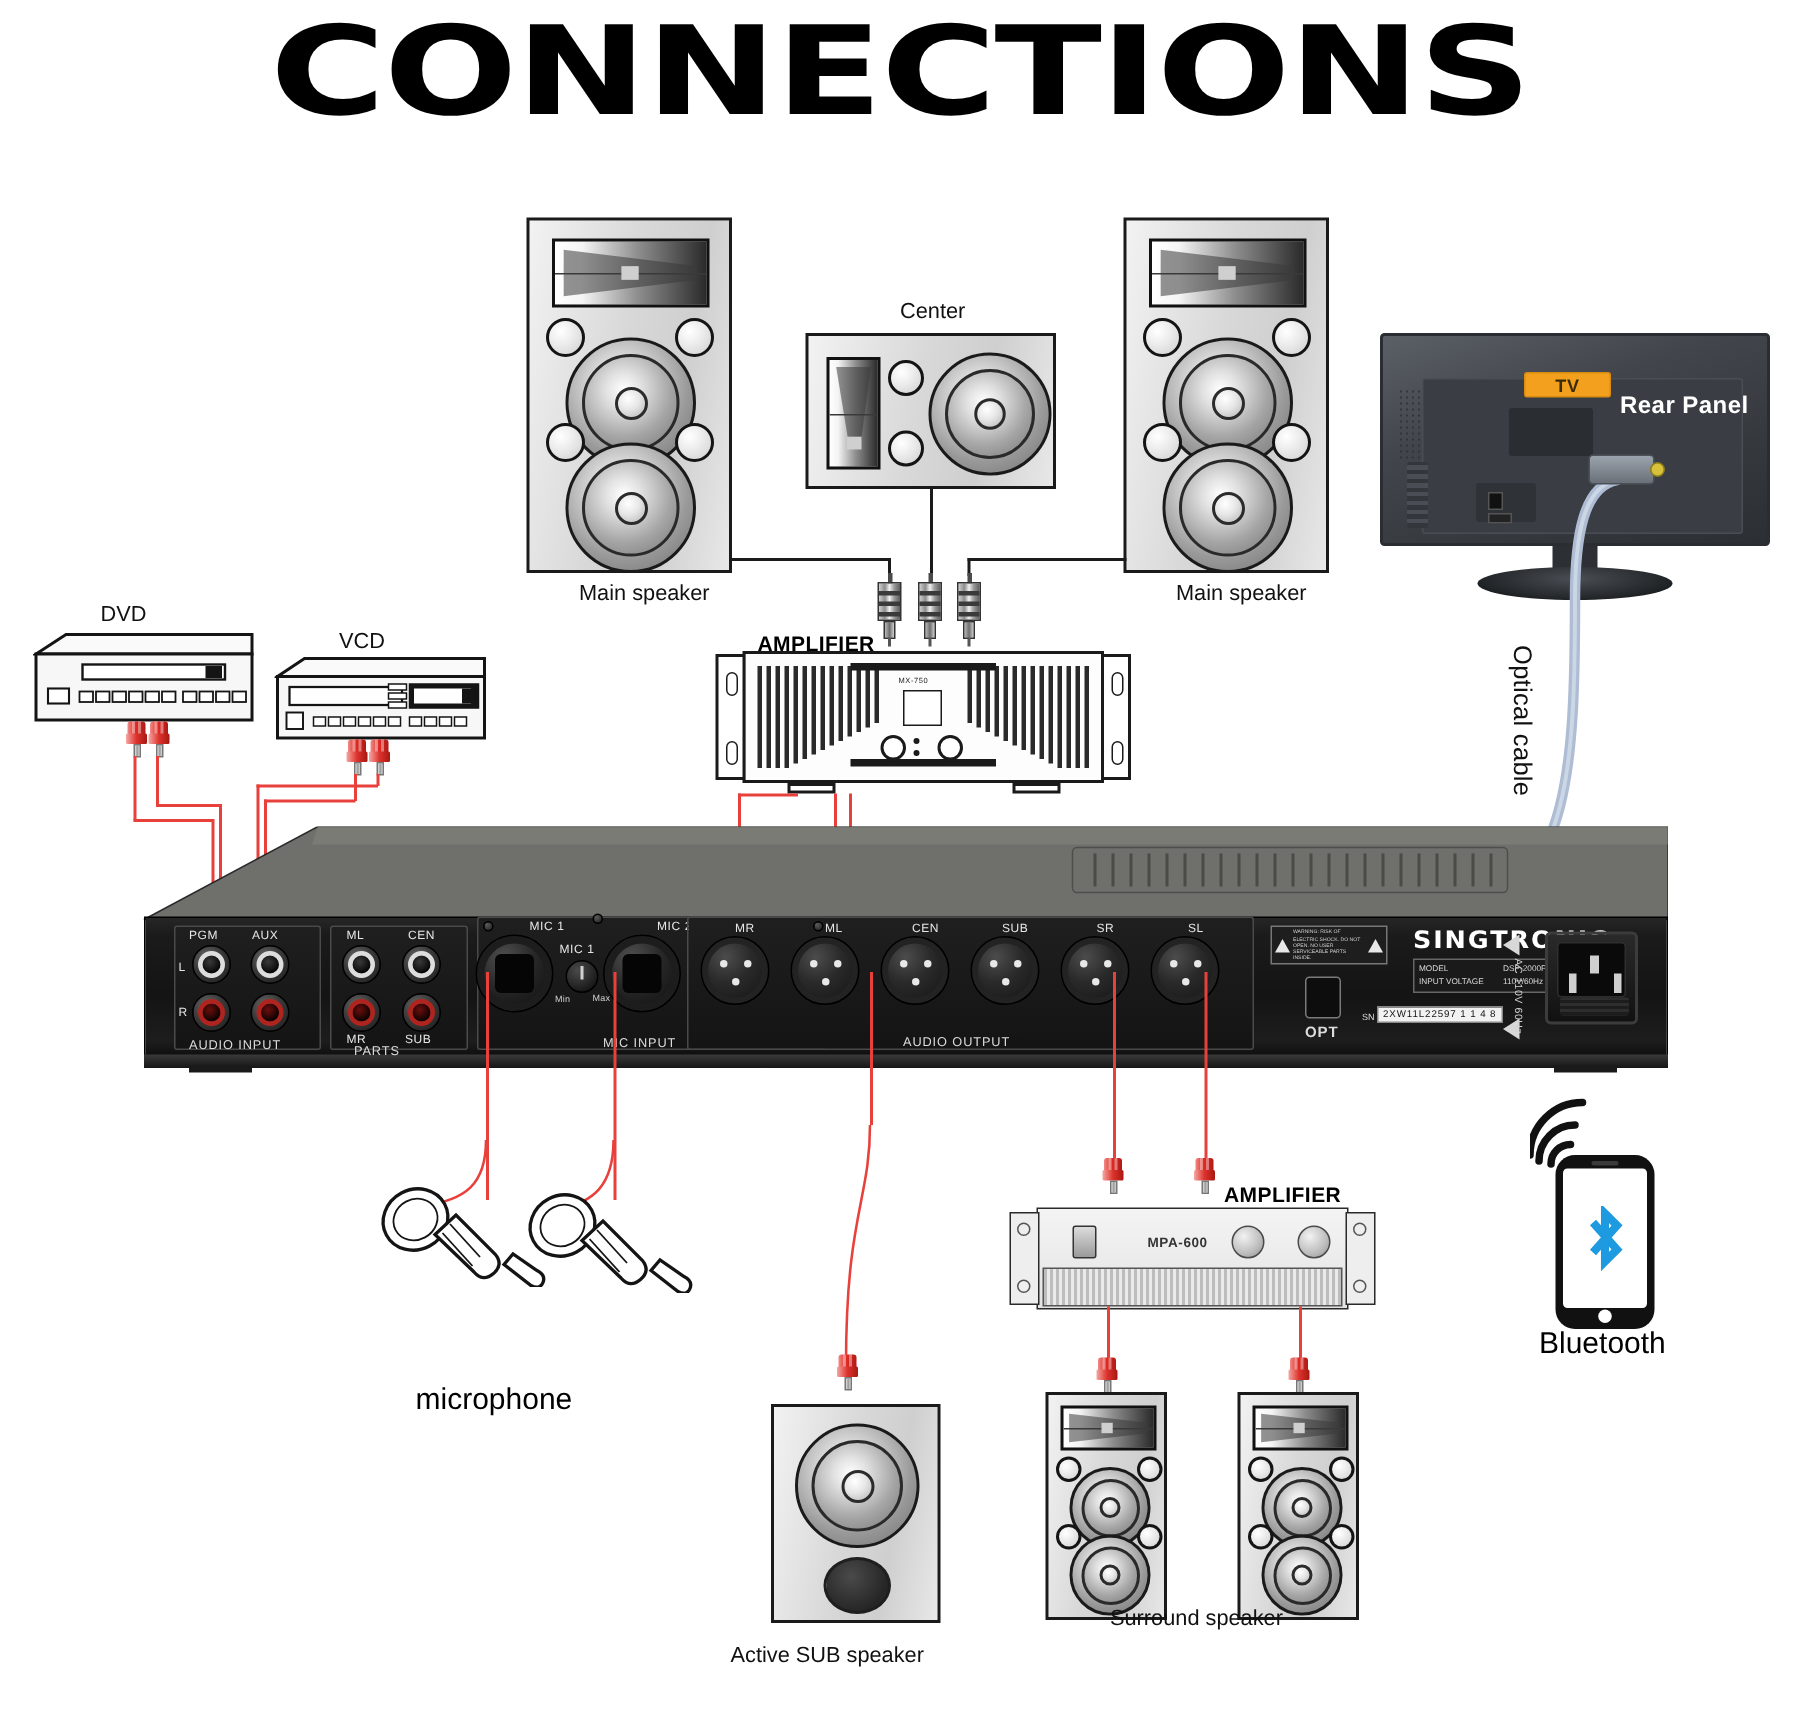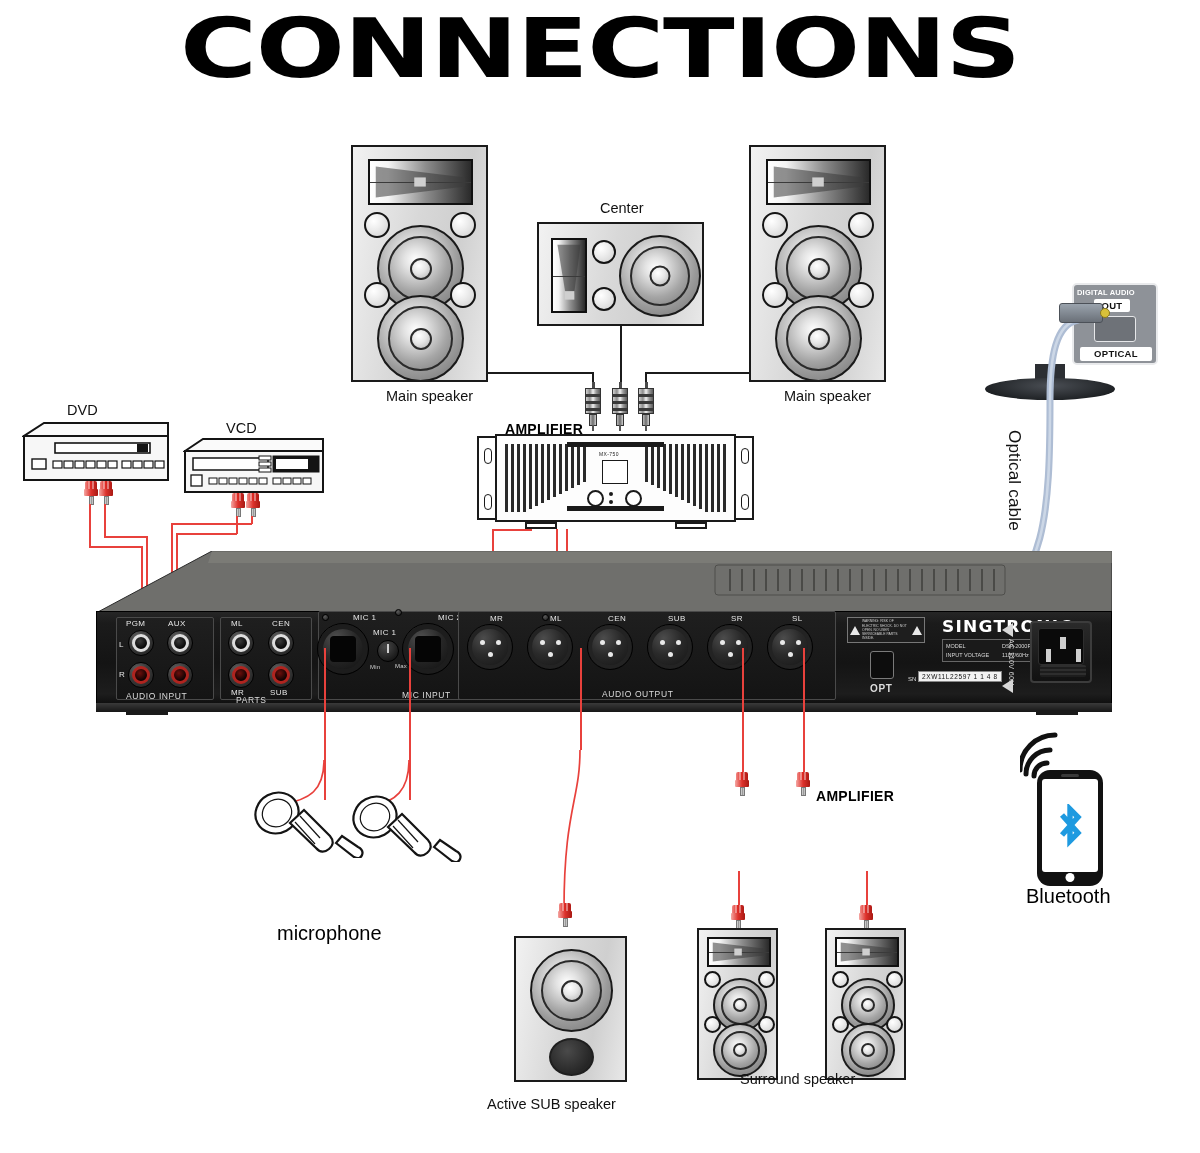--- a/index.html
+++ b/index.html
@@ -582,27 +582,32 @@
   <div class="abs rV" style="left:176px; top:533px; height:85px;"></div>
   <div class="abs rV" style="left:171px; top:523px; height:95px;"></div>
 
   <div class="abs rV" style="left:492px; top:529px; height:90px;"></div>
   <div class="abs rH" style="left:492px; top:529px; width:40px;"></div>
   <div class="abs rV" style="left:556px; top:529px; height:90px;"></div>
   <div class="abs rV" style="left:566px; top:529px; height:60px;"></div>
   <div class="abs rH" style="left:566px; top:589px; width:52px;"></div>
   <div class="abs rV" style="left:618px; top:589px; height:30px;"></div>
 
+  <div class="abs tv-outer" style="left:920px; top:222px; width:260px; height:142px;">
+    <div class="dots abs" style="left:10px; top:35px; width:58px; height:48px;"></div>
+    <div class="tv-inner" style="left:26px; top:28px; width:214px; height:104px;"></div>
+    <div class="abs" style="left:84px; top:48px; width:56px; height:32px; background:#2a2d31; border-radius:2px;"></div>
+    <div class="abs" style="left:16px; top:84px; width:14px; height:44px; background:#3f4348; border-radius:2px;
+                            background-image:repeating-linear-gradient(0deg,#33373c 0 3px,#4a4e54 3px 6px);"></div>
+    <div class="abs" style="left:62px; top:98px; width:40px; height:26px; background:#2f3338; border-radius:2px;"></div>
+    <div class="abs" style="left:70px; top:104px; width:10px; height:12px; background:#111; border:1px solid #555;"></div>
+    <div class="abs" style="left:70px; top:118px; width:16px; height:7px; background:#222; border:1px solid #555;"></div>
+    <div class="tv-badge" style="left:94px; top:24px; width:58px; height:17px; line-height:16px;">TV</div>
+  </div>
   <div class="abs" style="left:1080px; top:262px; color:#fff; font-size:16px; font-weight:bold; letter-spacing:.3px;">Rear Panel</div>
-  <div class="tv-panelbox abs" style="left:1072px; top:283px; width:86px; height:82px;">
-    <div class="abs" style="left:3px; top:3px; color:#fff; font-size:7.5px; font-weight:bold; letter-spacing:.2px;">DIGITAL AUDIO</div>
-    <div class="whitechip" style="left:20px; top:14px; width:36px; height:13px; line-height:13px;">OUT</div>
-    <div class="abs" style="left:20px; top:31px; width:42px; height:26px; background:#6e7278; border:1.5px solid #e6e7e9; border-radius:3px;"></div>
-    <div class="whitechip" style="left:6px; top:62px; width:72px; height:14px; line-height:14px;">OPTICAL</div>
-  </div>
   <div class="abs tv-stand-neck" style="left:1035px; top:364px; width:30px; height:24px;"></div>
   <div class="abs tv-stand-base" style="left:985px; top:378px; width:130px; height:22px;"></div>
 
   <svg class="abs" style="left:860px; top:290px; width:250px; height:390px; overflow:visible;">
     <path d="M 218 30 C 196 34 190 66 190 110 C 190 220 186 300 120 316 C 64 330 42 348 36 372" fill="none" stroke="#aebdd4" stroke-width="7" stroke-linecap="round"></path>
     <path d="M 218 30 C 196 34 190 66 190 110 C 190 220 186 300 120 316 C 64 330 42 348 36 372" fill="none" stroke="#ccd7e6" stroke-width="2.6" stroke-linecap="round"></path>
   </svg>
 
   <div class="abs" style="left:1059px; top:303px; width:44px; height:20px;
               background:linear-gradient(180deg,#9aa3ad,#6a7078); border:1px solid #4c5158; border-radius:3px;"></div>
@@ -824,20 +829,35 @@
     <div class="rtop"></div>
       <div class="rmid"></div>
       <div class="rneck"></div>
   </div>
   <div class="abs rca" style="left:796px; top:772px;">
     <div class="rtop"></div>
       <div class="rmid"></div>
       <div class="rneck"></div>
   </div>
 
+  <div class="abs" style="left:673px; top:805px; width:244px; height:68px;">
+    <div class="mpa" style="left:18px; top:0; width:208px; height:68px;"></div>
+    <div class="abs" style="left:0; top:3px; width:20px; height:62px; background:#eee; border:1.5px solid #2a2a2a;"></div>
+    <div class="abs" style="left:224px; top:3px; width:20px; height:62px; background:#eee; border:1.5px solid #2a2a2a;"></div>
+    <div class="abs" style="left:5px; top:10px; width:9px; height:9px; border-radius:50%; border:1.2px solid #555;"></div>
+    <div class="abs" style="left:5px; top:48px; width:9px; height:9px; border-radius:50%; border:1.2px solid #555;"></div>
+    <div class="abs" style="left:229px; top:10px; width:9px; height:9px; border-radius:50%; border:1.2px solid #555;"></div>
+    <div class="abs" style="left:229px; top:48px; width:9px; height:9px; border-radius:50%; border:1.2px solid #555;"></div>
+
+    <div class="abs" style="left:42px; top:12px; width:16px; height:22px; background:linear-gradient(180deg,#dcdcdc,#9a9a9a); border:1.4px solid #333; border-radius:2px;"></div>
+    <div class="abs" style="left:92px; top:18px; font-size:9px; font-weight:bold; color:#333; letter-spacing:.4px;">MPA-600</div>
+    <div class="mpa-knob" style="left:148px; top:12px; width:22px; height:22px;"></div>
+    <div class="mpa-knob" style="left:192px; top:12px; width:22px; height:22px;"></div>
+    <div class="mpa-grill" style="left:22px; top:40px; width:200px; height:26px;"></div>
+  </div>
 
   <div class="abs rV" style="left:738px; top:871px; height:48px;"></div>
   <div class="abs rV" style="left:866px; top:871px; height:48px;"></div>
 
   <div class="abs rca" style="left:558px; top:903px;">
     <div class="rtop"></div>
       <div class="rmid"></div>
       <div class="rneck"></div>
   </div>
   <div class="abs spk" style="left:514px; top:936px; width:113px; height:146px;">

